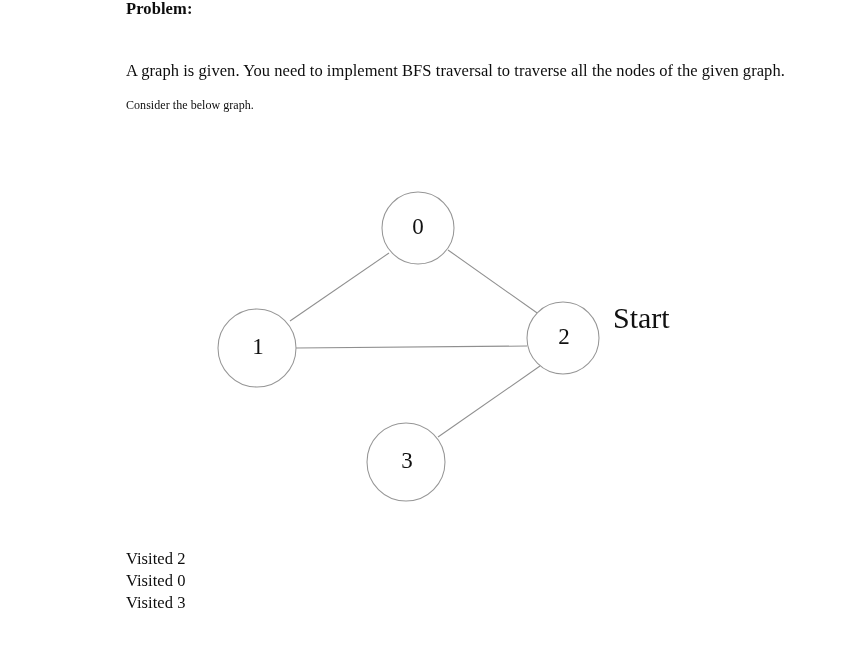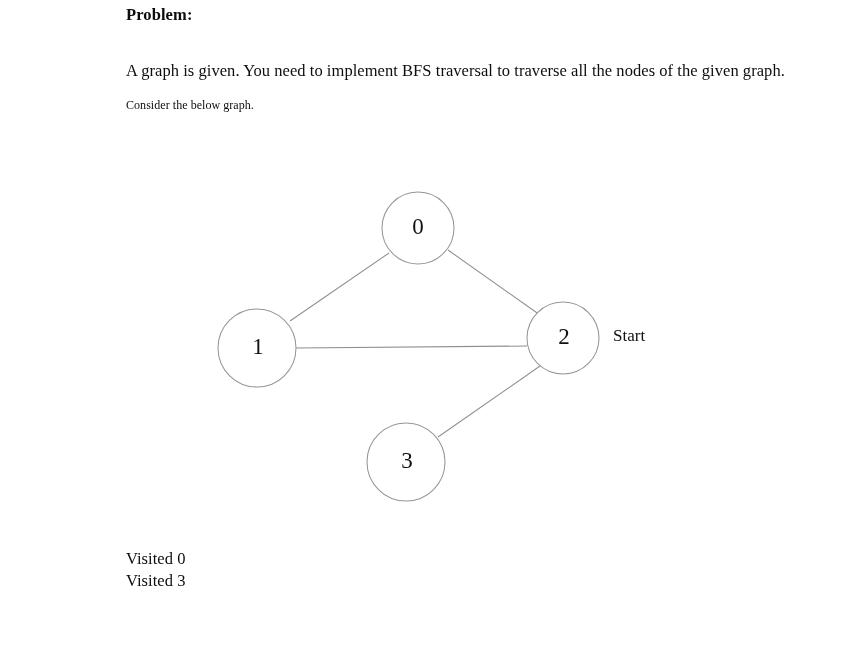--- a/index.html
+++ b/index.html
@@ -13,21 +13,21 @@
     position: relative;
     overflow: hidden;
     font-family: "Liberation Serif", "DejaVu Serif", serif;
     color: #0d0d0d;
     -webkit-font-smoothing: antialiased;
   }
 
   .problem-heading {
     position: absolute;
     left: 126px;
-    top: 6px;
+    top: 0;
     font-size: 16.5px;
     font-weight: bold;
     line-height: 17px;
     letter-spacing: 0.1px;
     white-space: nowrap;
     text-align: center;
   }
 
   .problem-body {
     position: absolute;
@@ -87,22 +87,22 @@
   .node-label {
     font-family: "Liberation Serif", "DejaVu Serif", serif;
     font-size: 23px;
     fill: #111111;
     text-anchor: middle;
     dominant-baseline: middle;
   }
   .start-label {
     position: absolute;
     left: 613px;
-    top: 323px;
-    font-size: 17px;
+    top: 305px;
+    font-size: 30px;
     line-height: 26px;
     white-space: nowrap;
     color: #111111;
   }
 </style>
 </head>
 <body>
 
 <div class="problem-heading">Problem:</div>
 
@@ -136,15 +136,16 @@
         <circle class="node-circle" cx="406" cy="462" r="39"></circle>
         <text class="node-label" x="407" y="463">3</text>
       </g>
     </g>
   </svg>
 </div>
 
 <div class="start-label">Start</div>
 
 <div class="output-block">
+  <span class="out-line">Visited 2</span>
   <span class="out-line">Visited 0</span>
   <span class="out-line">Visited 3</span>
 </div>
 
 </body></html>

